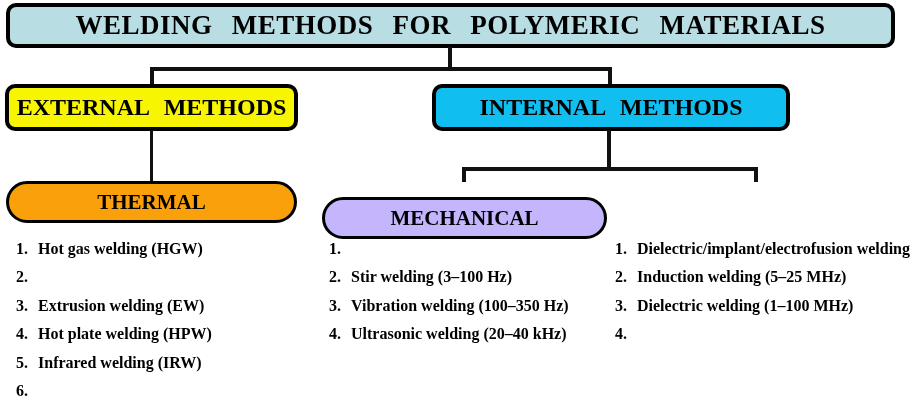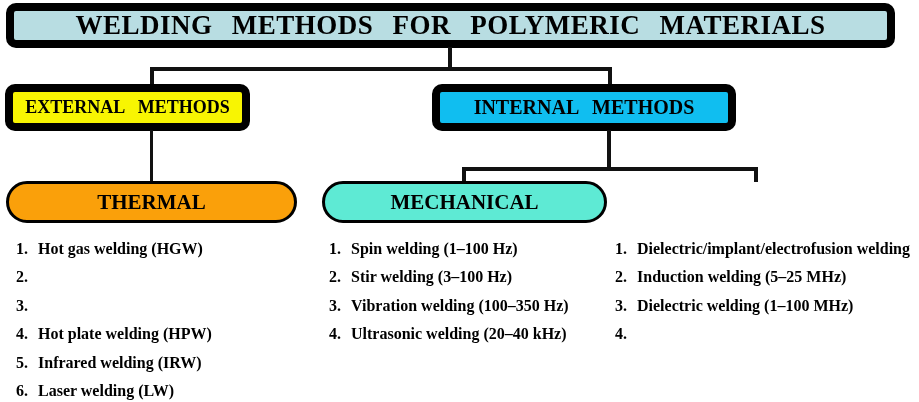--- a/index.html
+++ b/index.html
@@ -9,31 +9,31 @@
     height: 402px;
     background: #ffffff;
     font-family: "Liberation Serif", "DejaVu Serif", serif;
     font-weight: bold;
     color: #000000;
     overflow: hidden;
   }
   .box {
     position: absolute;
     box-sizing: border-box;
-    border: 8px solid #000000;
+    border: 4px solid #000000;
     border-radius: 10px;
     display: flex;
     align-items: center;
     justify-content: center;
     text-align: center;
     white-space: nowrap;
   }
   .root-box   { left: 6px;   top: 3px;   width: 889px; height: 45px; font-size: 27px; word-spacing: 12px; letter-spacing: 0.5px; }
-  .ext-box    { left: 5px;   top: 84px;  width: 245px; height: 47px; font-size: 18px; word-spacing: 9px; }
-  .int-box    { left: 432px; top: 84px;  width: 304px; height: 47px; font-size: 20px; word-spacing: 9px; }
+  .ext-box    { left: 5px;   top: 84px;  width: 293px; height: 47px; font-size: 24px; word-spacing: 9px; }
+  .int-box    { left: 432px; top: 84px;  width: 358px; height: 47px; font-size: 24px; word-spacing: 9px; }
   .l3         { top: 181px;  height: 42px; border-width: 3px; border-radius: 21px; font-size: 21px; }
   .thermal-box{ left: 6px;   width: 291px; }
   .mech-box   { left: 322px; width: 285px; }
   .em-box     { left: 615px; width: 285px; }
 
   .line { position: absolute; background: #111111; }
   .v1 { left: 448px; top: 47px;  width: 4px;   height: 22px; }
   .h1 { left: 150px; top: 67px;  width: 462px; height: 4px;  }
   .v2 { left: 150px; top: 67px;  width: 4px;   height: 18px; }
   .v3 { left: 608px; top: 67px;  width: 4px;   height: 18px; }
@@ -73,53 +73,52 @@
 
   <div class="line v4"></div>
   <div class="line v5"></div>
   <div class="line h2"></div>
   <div class="line v6"></div>
   <div class="line v7"></div>
 
   <div class="box l3 thermal-box" style="background-color: rgb(250, 160, 10);">
     <span>THERMAL</span>
   </div>
-  <div class="box l3 mech-box" style="background-color: #5eead4;">
+  <div class="box l3 mech-box" style="background-color: #c4b5fd; margin-top: 16px;">
     <span>MECHANICAL</span>
   </div>
 
   <div class="list c1">
     <div class="row">
       <span class="num">1.</span>
       <span class="txt">Hot gas welding (HGW)</span>
     </div>
     <div class="row">
       <span class="num">2.</span>
     </div>
     <div class="row">
       <span class="num">3.</span>
+      <span class="txt">Extrusion welding (EW)</span>
     </div>
     <div class="row">
       <span class="num">4.</span>
       <span class="txt">Hot plate welding (HPW)</span>
     </div>
     <div class="row">
       <span class="num">5.</span>
       <span class="txt">Infrared welding (IRW)</span>
     </div>
     <div class="row">
       <span class="num">6.</span>
-      <span class="txt">Laser welding (LW)</span>
     </div>
   </div>
 
   <div class="list c2">
     <div class="row">
       <span class="num">1.</span>
-      <span class="txt">Spin welding (1–100 Hz)</span>
     </div>
     <div class="row">
       <span class="num">2.</span>
       <span class="txt">Stir welding (3–100 Hz)</span>
     </div>
     <div class="row">
       <span class="num">3.</span>
       <span class="txt">Vibration welding (100–350 Hz)</span>
     </div>
     <div class="row">

